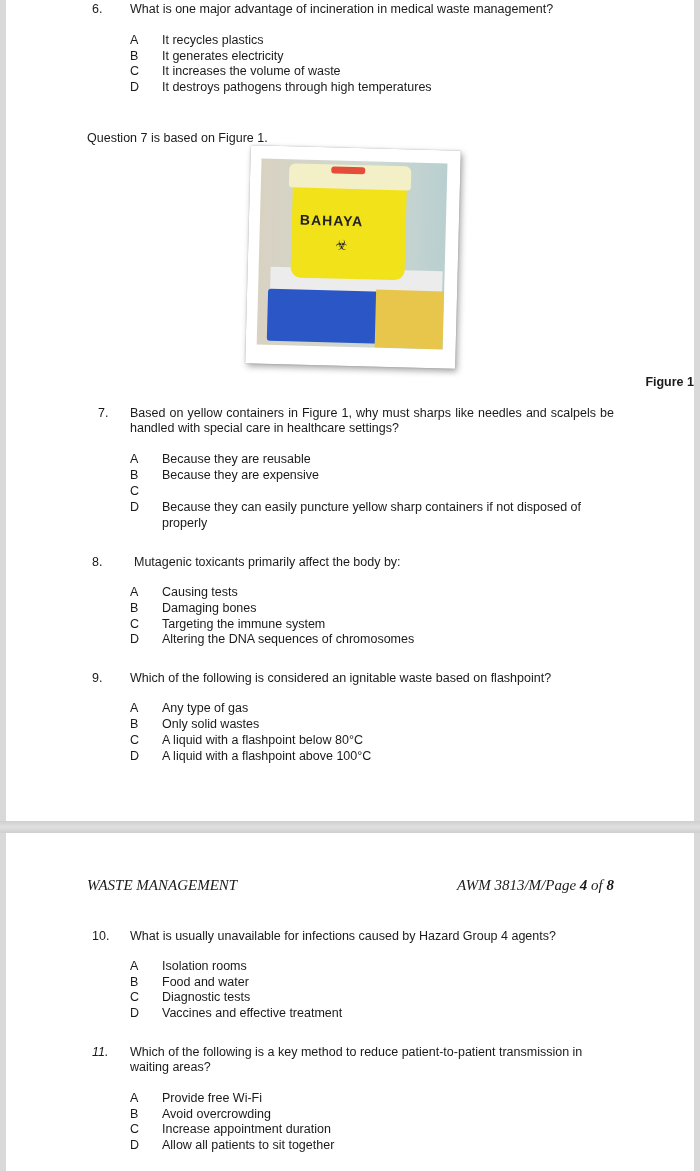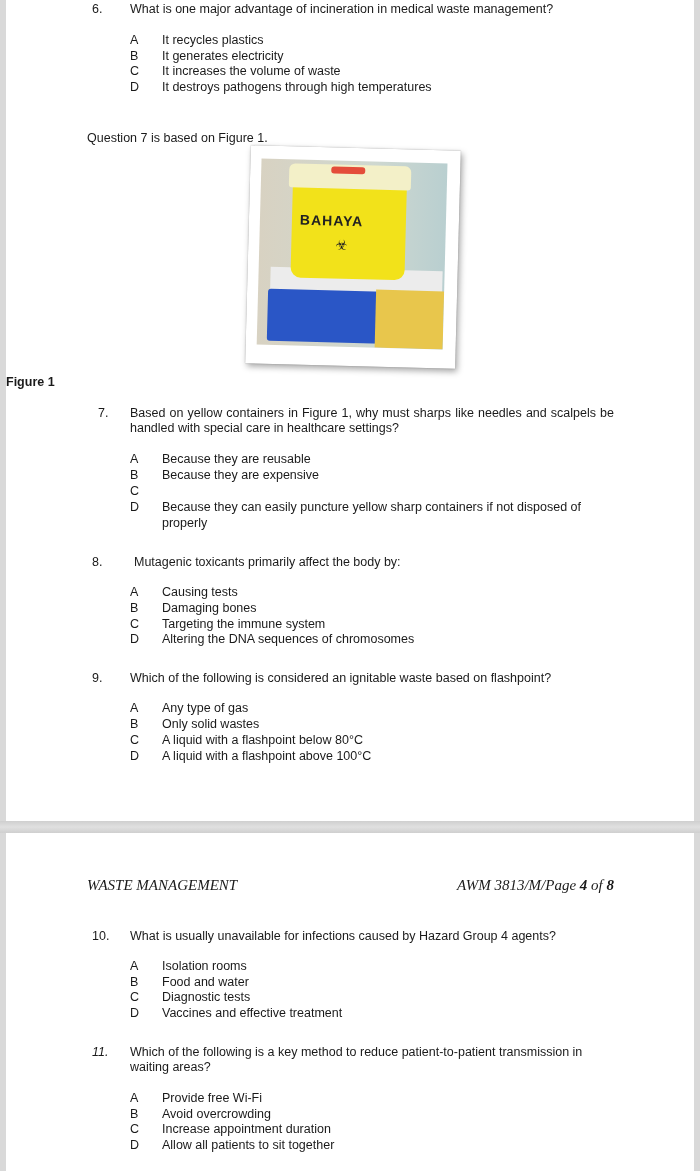--- a/index.html
+++ b/index.html
@@ -74,21 +74,21 @@
     .box-blue {
       position: absolute; left: 10px; top: 130px; width: 118px; height: 52px;
       background: #2a56c6; border-radius: 3px;
     }
     .box-yellow {
       position: absolute; left: 118px; top: 128px; width: 68px; height: 58px;
       background: #e8c64c;
     }
     .fig-caption {
       position: absolute; left: 0; width: 688px; top: 375px;
-      text-align: left; font-size: 12.5px; font-weight: bold;
+      text-align: right; font-size: 12.5px; font-weight: bold;
     }
     .header-left, .header-right {
       position: absolute; top: 44px;
       font-family: "Liberation Serif", serif;
       font-style: italic; font-size: 15px;
     }
     .header-left { left: 81px; }
     .header-right { right: 80px; }
     .header-right b { font-style: italic; }
   </style>

